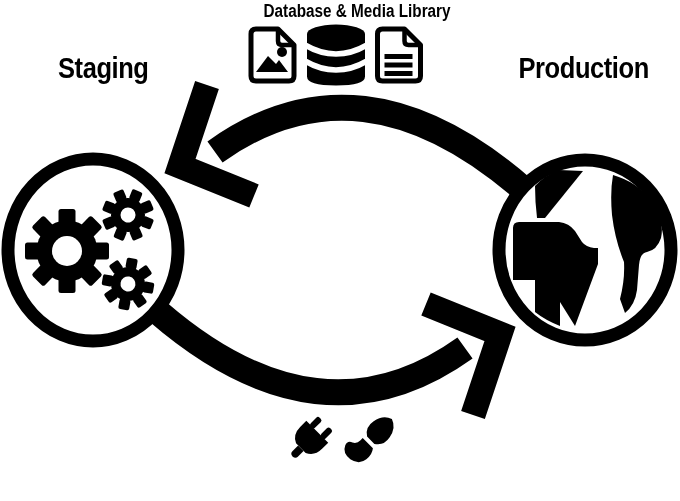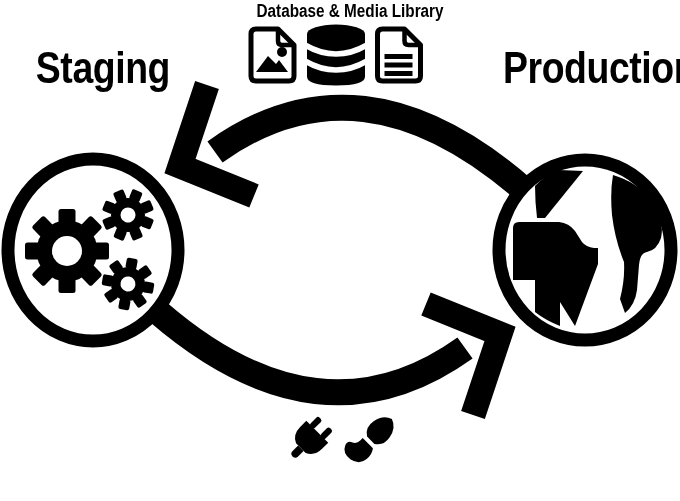--- a/index.html
+++ b/index.html
@@ -3,21 +3,21 @@
 <meta charset="utf-8">
 <style>
   html,body{margin:0;padding:0;background:#ffffff;}
   .canvas{
     position:relative;width:680px;height:501px;background:#ffffff;
     font-family:"Liberation Sans",sans-serif;color:#000;overflow:hidden;
   }
   .label{position:absolute;text-align:center;color:#000;white-space:nowrap;}
   .label .tx{display:inline-block;transform:scaleX(.85);transform-origin:center;}
   .label-small{font-size:18px;line-height:23px;font-weight:600;}
-  .label-big{font-size:44px;line-height:50px;font-weight:600;letter-spacing:-.5px;}
+  .label-big{font-size:30px;line-height:50px;font-weight:600;letter-spacing:-.5px;}
   .abs{position:absolute;}
   svg{display:block;overflow:visible;}
   .ink{fill:#000;}
   .paper{fill:#fff;stroke:#000;stroke-width:5;stroke-linejoin:round;}
   .foldline{fill:none;stroke:#000;stroke-width:4.5;stroke-linejoin:round;}
   .shaft{fill:none;stroke:#000;stroke-width:26;stroke-linecap:butt;}
   .head{fill:none;stroke:#000;stroke-width:25;stroke-linejoin:miter;stroke-miterlimit:12;}
   .ring{fill:#fff;stroke:#000;stroke-width:13;}
   .gapline{fill:none;stroke:#fff;stroke-width:5.5;}
 </style>
@@ -30,21 +30,21 @@
     <g>
       <path class="shaft" d="M522 188 Q360 48 215 152"></path>
       <path class="head" d="M207 85 L180 166 L254 196"></path>
     </g>
     <g>
       <path class="shaft" d="M158 312 Q320 452 465 348"></path>
       <path class="head" d="M473 415 L500 334 L426 304"></path>
     </g>
   </svg>
 
-  <div class="label label-small" style="left:240px;top:0;width:200px">
+  <div class="label label-small" style="left:247px;top:0;width:200px">
     <span class="tx">Database &amp; Media Library</span>
   </div>
 
   <svg class="abs" style="left:246px;top:25px" width="52" height="61" viewBox="0 0 52 61">
     <path class="paper" d="M10 4 H32 L48 20 V51 Q48 56 43 56 H10 Q5 56 5 51 V9 Q5 4 10 4 Z"></path>
     <path class="foldline" d="M32 4 V16 Q32 20 36 20 H48"></path>
     <path class="ink" d="M10 47 L22 31 L30 39 L33 35 L42 47 Z"></path>
     <circle class="ink" cx="36" cy="27" r="5"></circle>
   </svg>
 

